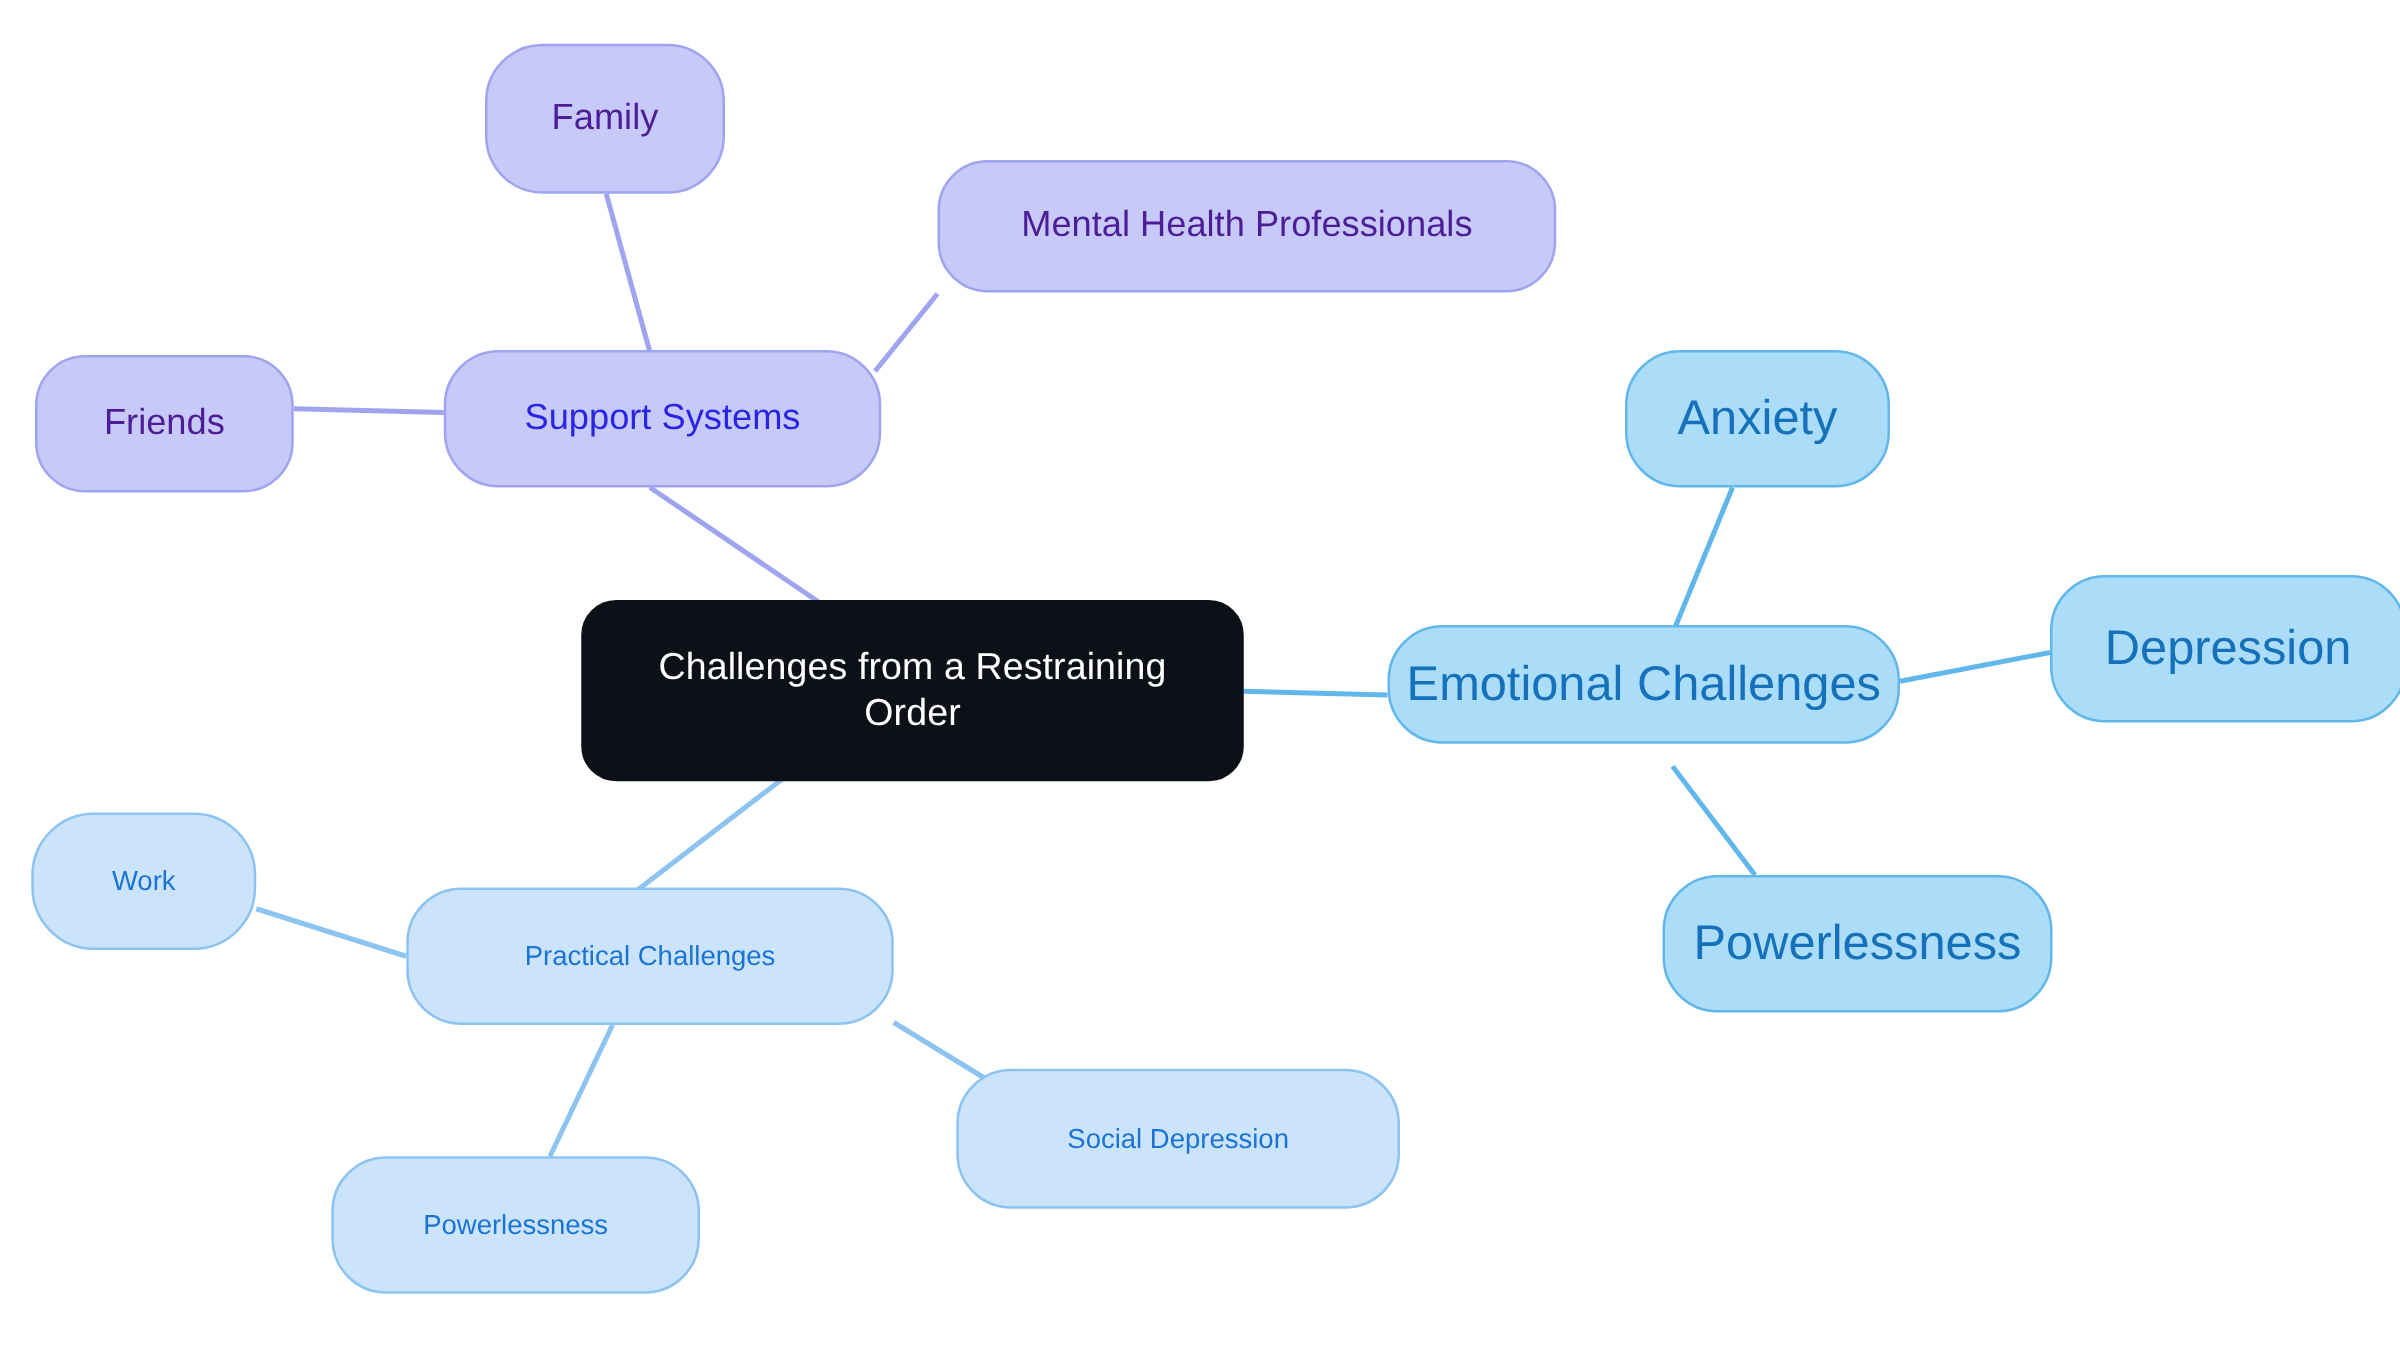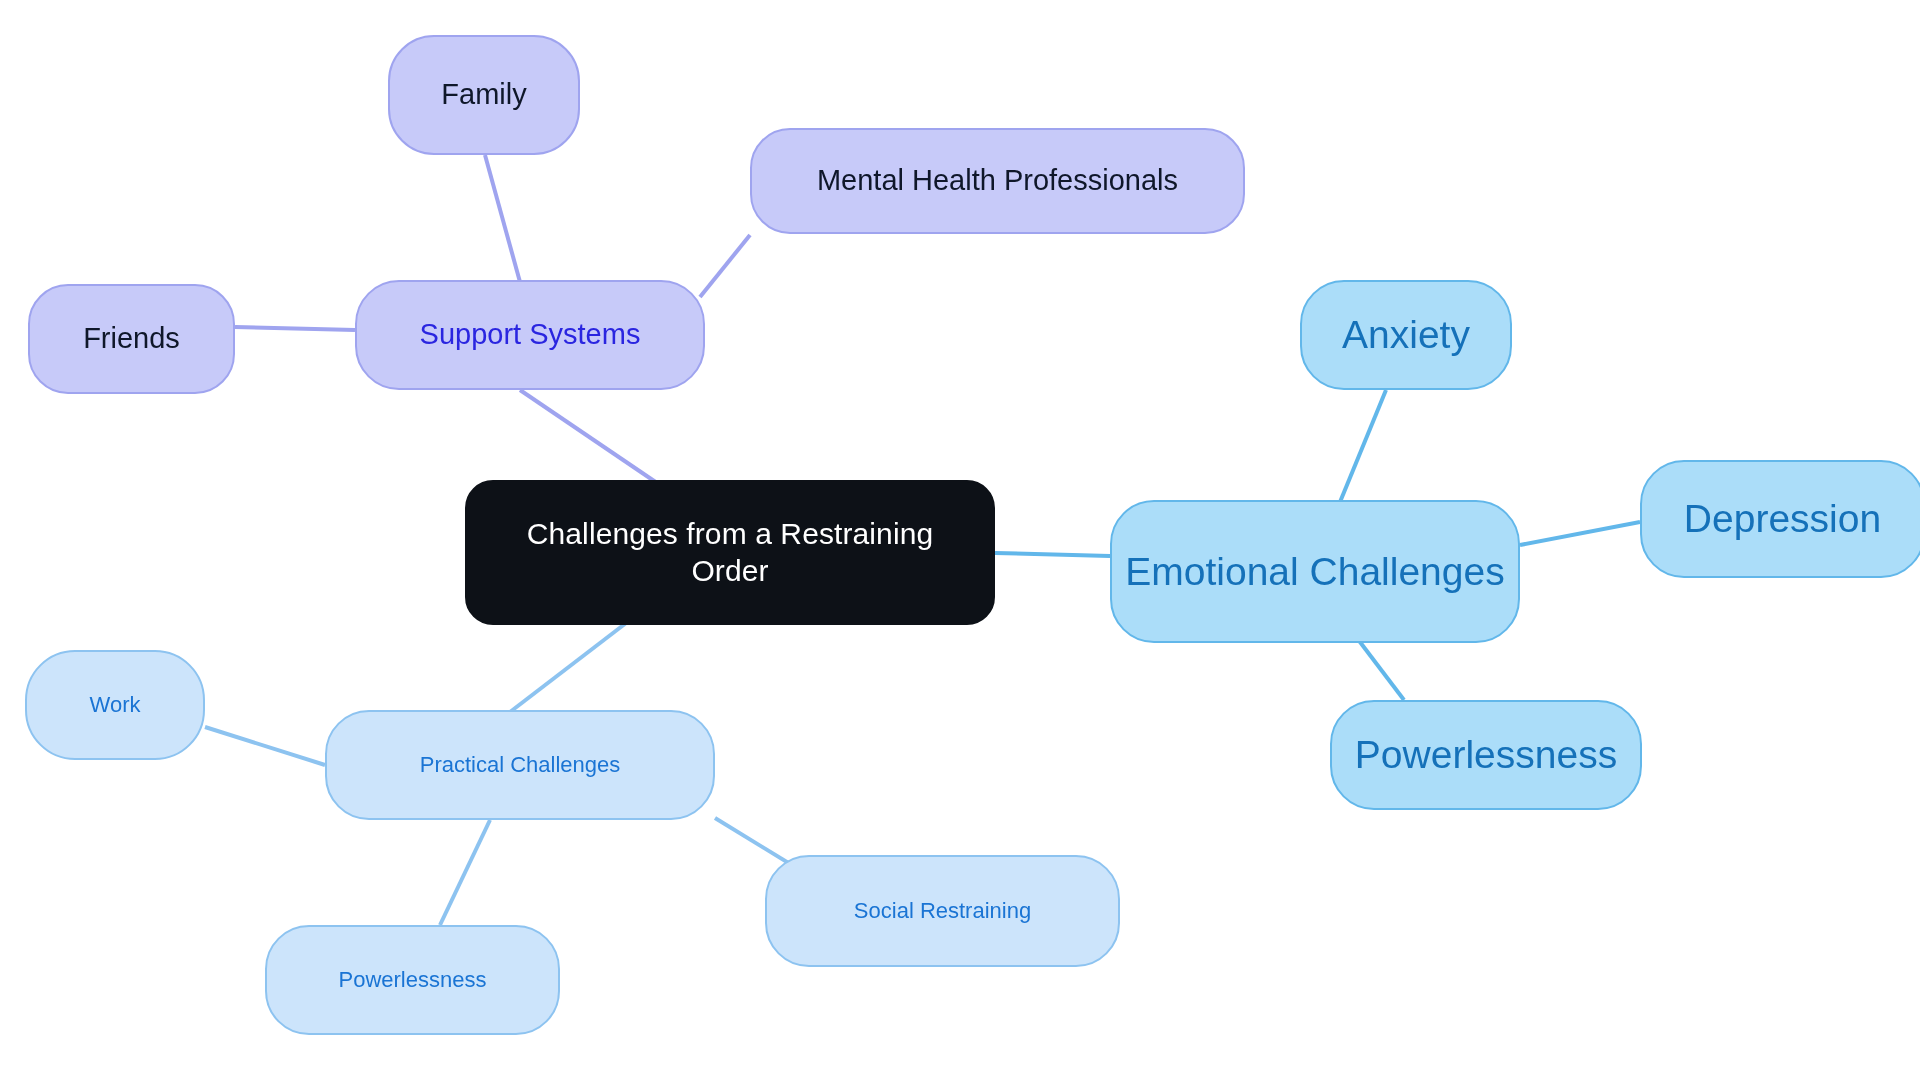--- a/index.html
+++ b/index.html
@@ -44,21 +44,21 @@
     background: #0d1117;
     border-color: #0d1117;
     color: #ffffff;
     border-radius: 28px;
     font-size: 30px;
     letter-spacing: 0.1px;
   }
   .node-purple {
     background: #c7caf9;
     border-color: #9fa4ef;
-    color: #0f172a;
+    color: #4c1d95;
     border-radius: 40px;
     font-size: 29px;
   }
   .node-purple-branch {
     background: #c7caf9;
     border-color: #9fa4ef;
     color: #2a25e0;
     border-radius: 44px;
     font-size: 29px;
   }
@@ -104,29 +104,29 @@
 
   <div class="node node-root" style="left:465px; top:480px; width:530px; height:145px;">Challenges from a Restraining
 Order</div>
 
   <div class="node node-purple" style="left:388px; top:35px; width:192px; height:120px; border-radius:46px;">Family</div>
 
   <div class="node node-purple" style="left:28px; top:284px; width:207px; height:110px;">Friends</div>
 
   <div class="node node-purple" style="left:750px; top:128px; width:495px; height:106px;text-align:center;">Mental Health Professionals</div>
 
-  <div class="node node-blue" style="left:1110px; top:500px; width:410px; height:143px;">Emotional Challenges</div>
+  <div class="node node-blue" style="left:1110px; top:500px; width:410px; height:95px;">Emotional Challenges</div>
 
   <div class="node node-blue" style="left:1300px; top:280px; width:212px; height:110px;">Anxiety</div>
 
   <div class="node node-blue" style="left:1640px; top:460px; width:285px; height:118px;">Depression</div>
 
   <div class="node node-lightblue" style="left:325px; top:710px; width:390px; height:110px;">Practical Challenges</div>
 
   <div class="node node-blue" style="left:1330px; top:700px; width:312px; height:110px;">Powerlessness</div>
 
   <div class="node node-lightblue" style="left:25px; top:650px; width:180px; height:110px; border-radius:50px;">Work</div>
 
   <div class="node node-lightblue" style="left:265px; top:925px; width:295px; height:110px;">Powerlessness</div>
 
-  <div class="node node-lightblue" style="left:765px; top:855px; width:355px; height:112px;">Social Restraining</div>
+  <div class="node node-lightblue" style="left:765px; top:855px; width:355px; height:112px;">Social Depression</div>
 
 </div>
 
 </body></html>

